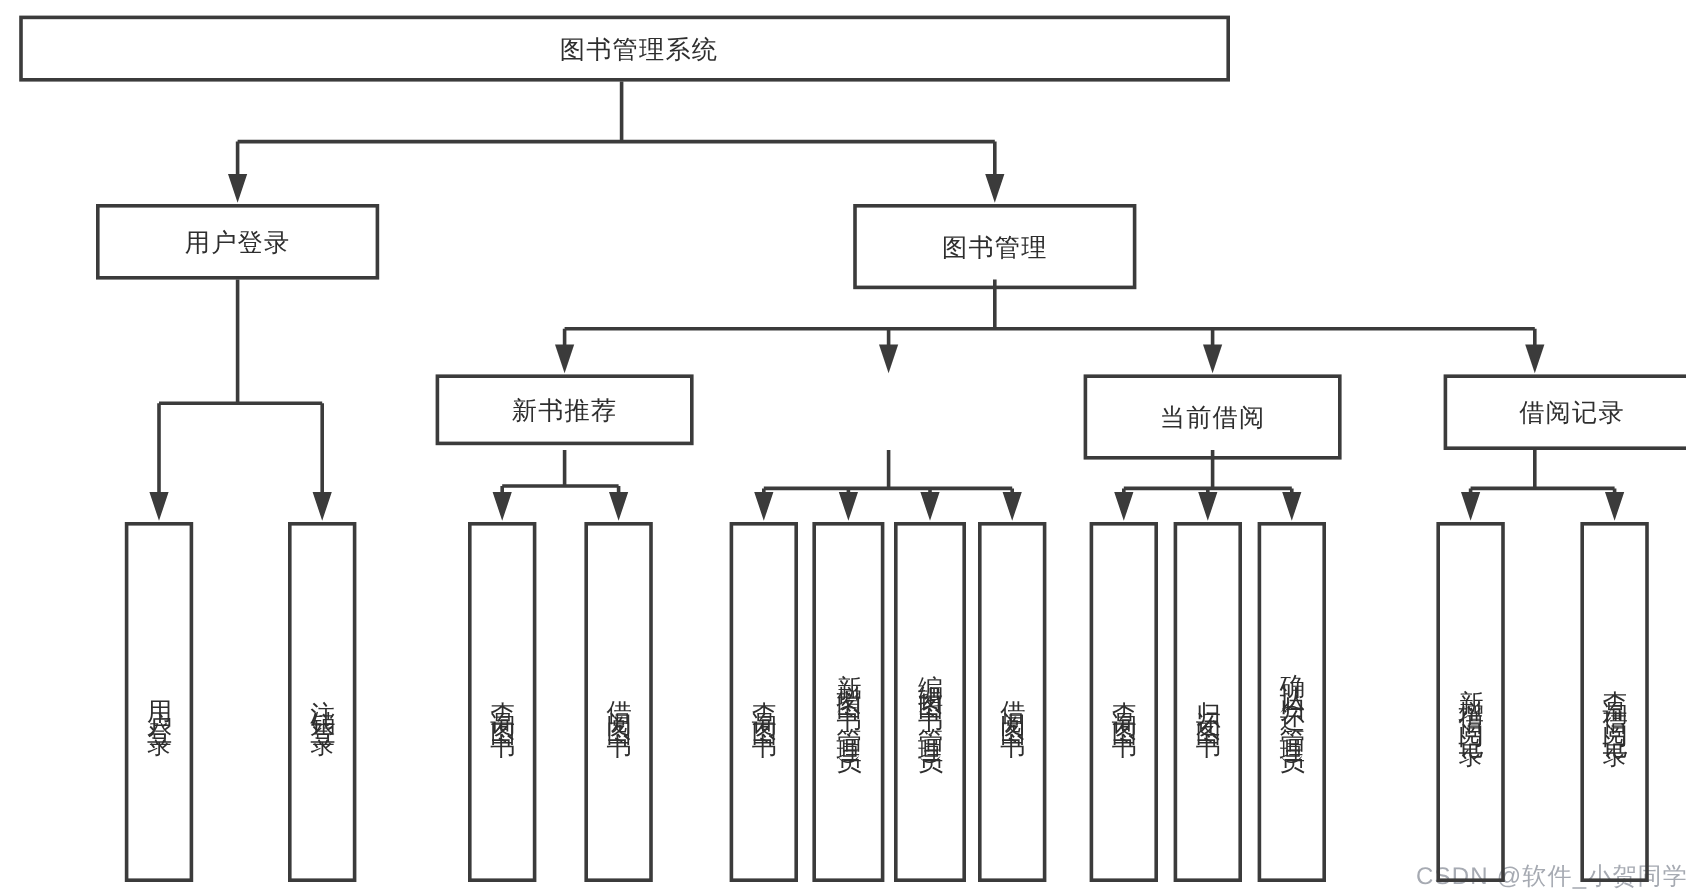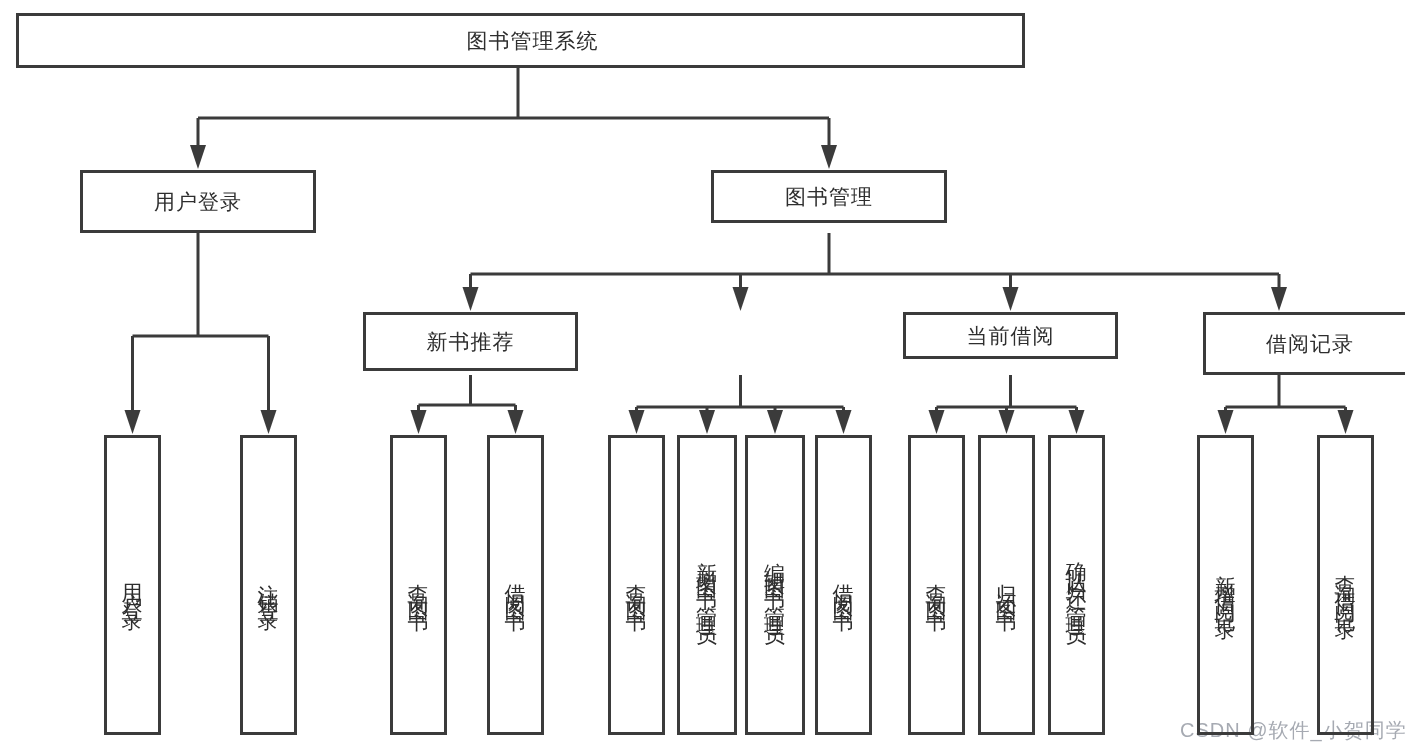--- a/index.html
+++ b/index.html
@@ -69,28 +69,28 @@
 
   <div class="watermark">CSDN @软件_小贺同学</div>
 
   <div class="node h" style="left:16px;top:13px;width:1009px;height:55px;padding-left:24px;">
     <span>图书管理系统</span>
   </div>
 
   <div class="node h" style="left:80px;top:170px;width:236px;height:63px;">
     <span>用户登录</span>
   </div>
-  <div class="node h" style="left:711px;top:170px;width:236px;height:53px;">
+  <div class="node h" style="left:711px;top:170px;width:236px;height:71px;">
     <span>图书管理</span>
   </div>
 
   <div class="node h" style="left:363px;top:312px;width:215px;height:59px;">
     <span>新书推荐</span>
   </div>
-  <div class="node h" style="left:903px;top:312px;width:215px;height:47px;">
+  <div class="node h" style="left:903px;top:312px;width:215px;height:71px;">
     <span>当前借阅</span>
   </div>
   <div class="node h" style="left:1172px;top:312px;width:214px;height:63px;margin-left:31px;">
     <span>借阅记录</span>
   </div>
 
   <div class="node v" style="left:104px;top:435px;width:57px;height:300px;">
     <span>用户登录</span>
   </div>
   <div class="node v" style="left:240px;top:435px;width:57px;height:300px;">

